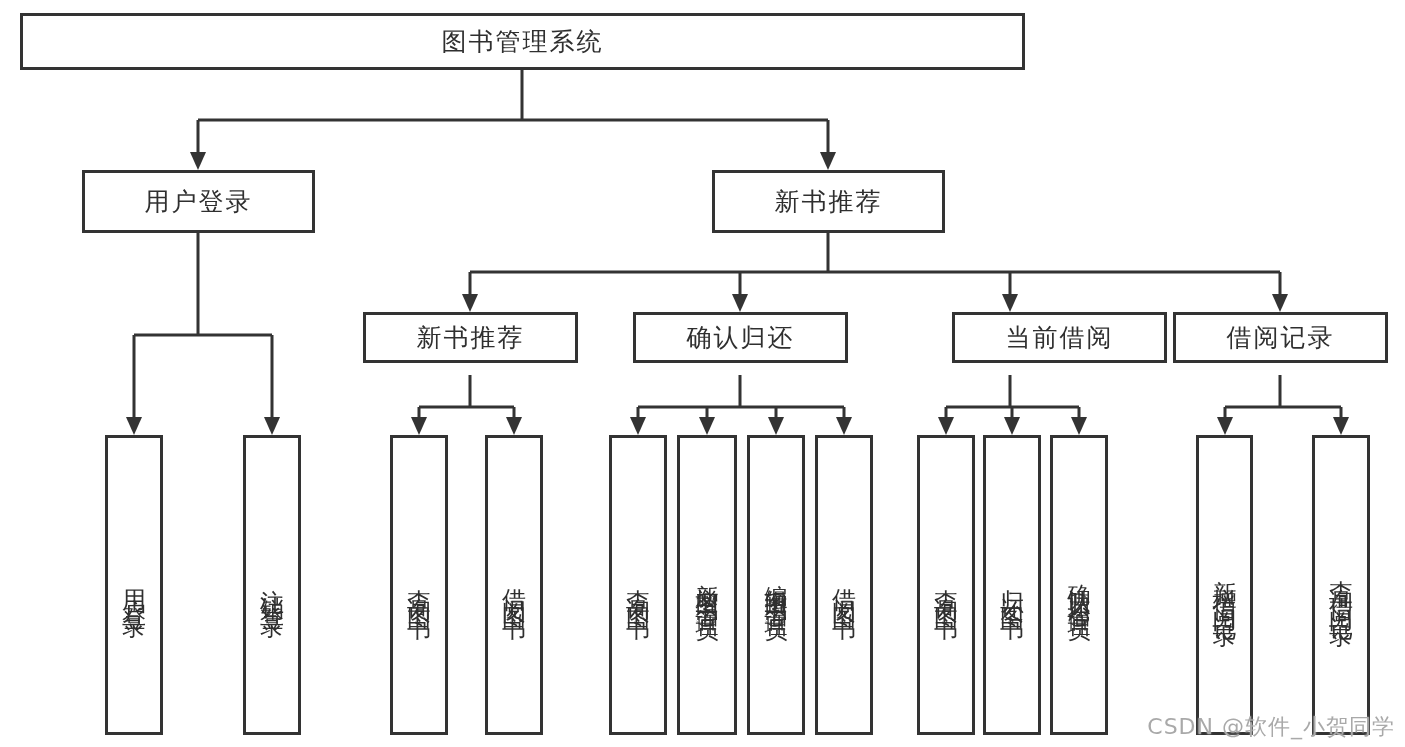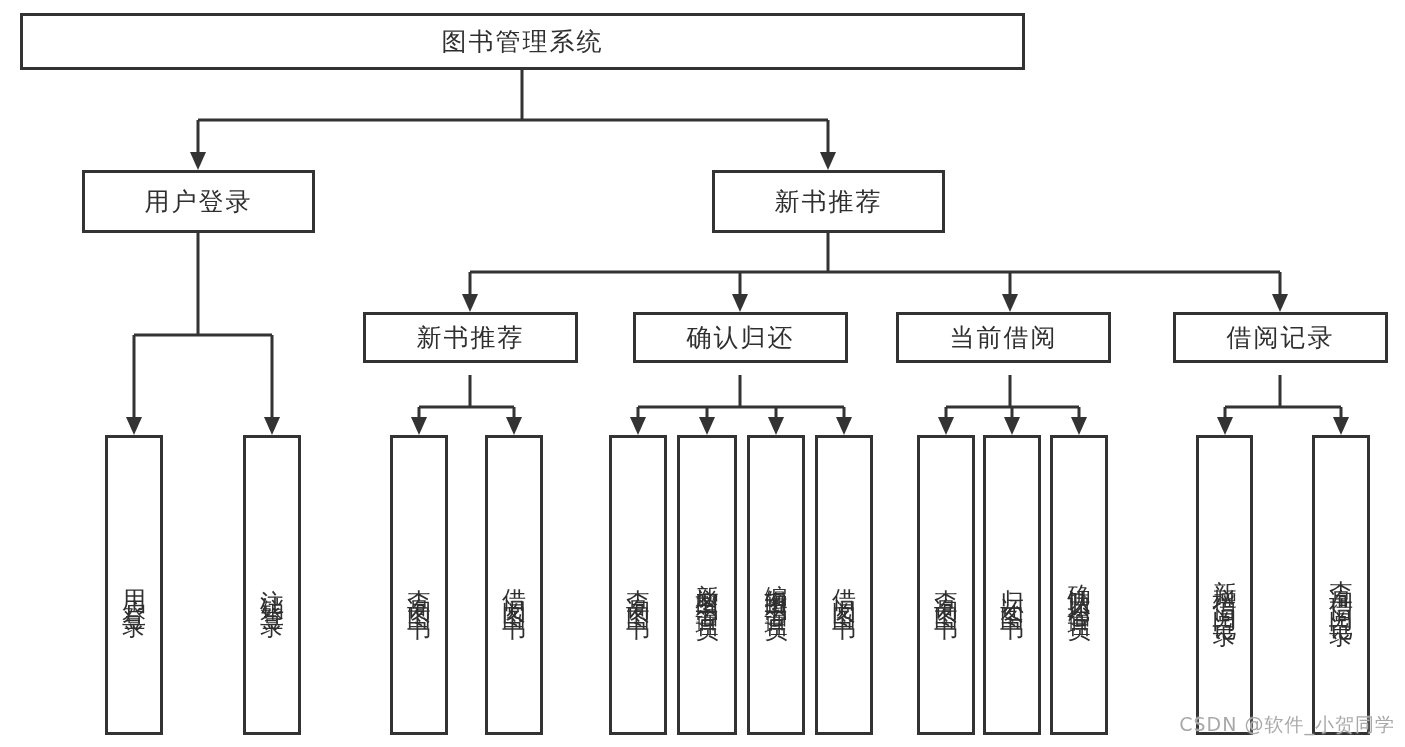--- a/index.html
+++ b/index.html
@@ -50,21 +50,21 @@
   }
   .node { font-size: 25px; letter-spacing: 2px; }
 
   .root-box  { left: 20px;  top: 13px;  width: 1005px; height: 57px; }
   .l2a-box   { left: 82px;  top: 170px; width: 233px;  height: 63px; }
   .l2b-box   { left: 712px; top: 170px; width: 233px;  height: 63px; }
 
   .l3-box { top: 312px; height: 51px; width: 215px; }
   .l3-a { left: 363px; }
   .l3-b { left: 633px; }
-  .l3-c { left: 896px; }
+  .l3-c { left: 952px; }
   .l3-d { left: 1173px; }
 
   .leaf {
     top: 435px;
     height: 300px;
     width: 58px;
     writing-mode: vertical-rl;
     text-orientation: mixed;
     font-size: 24px;
     letter-spacing: 9px;
@@ -84,21 +84,21 @@
   .lf-10 { left: 983px; }
   .lf-11 { left: 1050px; }
   .lf-12 { left: 1196px; width: 57px; }
   .lf-13 { left: 1312px; }
 
   .watermark {
     position: absolute;
     right: 10px;
     top: 712px;
     z-index: 2;
-    font-size: 19px;
+    font-size: 22px;
     color: var(--watermark);
     letter-spacing: 1px;
     text-shadow: 0 0 2px rgba(255,255,255,0.8);
     white-space: nowrap;
   }
 </style>
 </head>
 <body>
 
 <div class="canvas">

